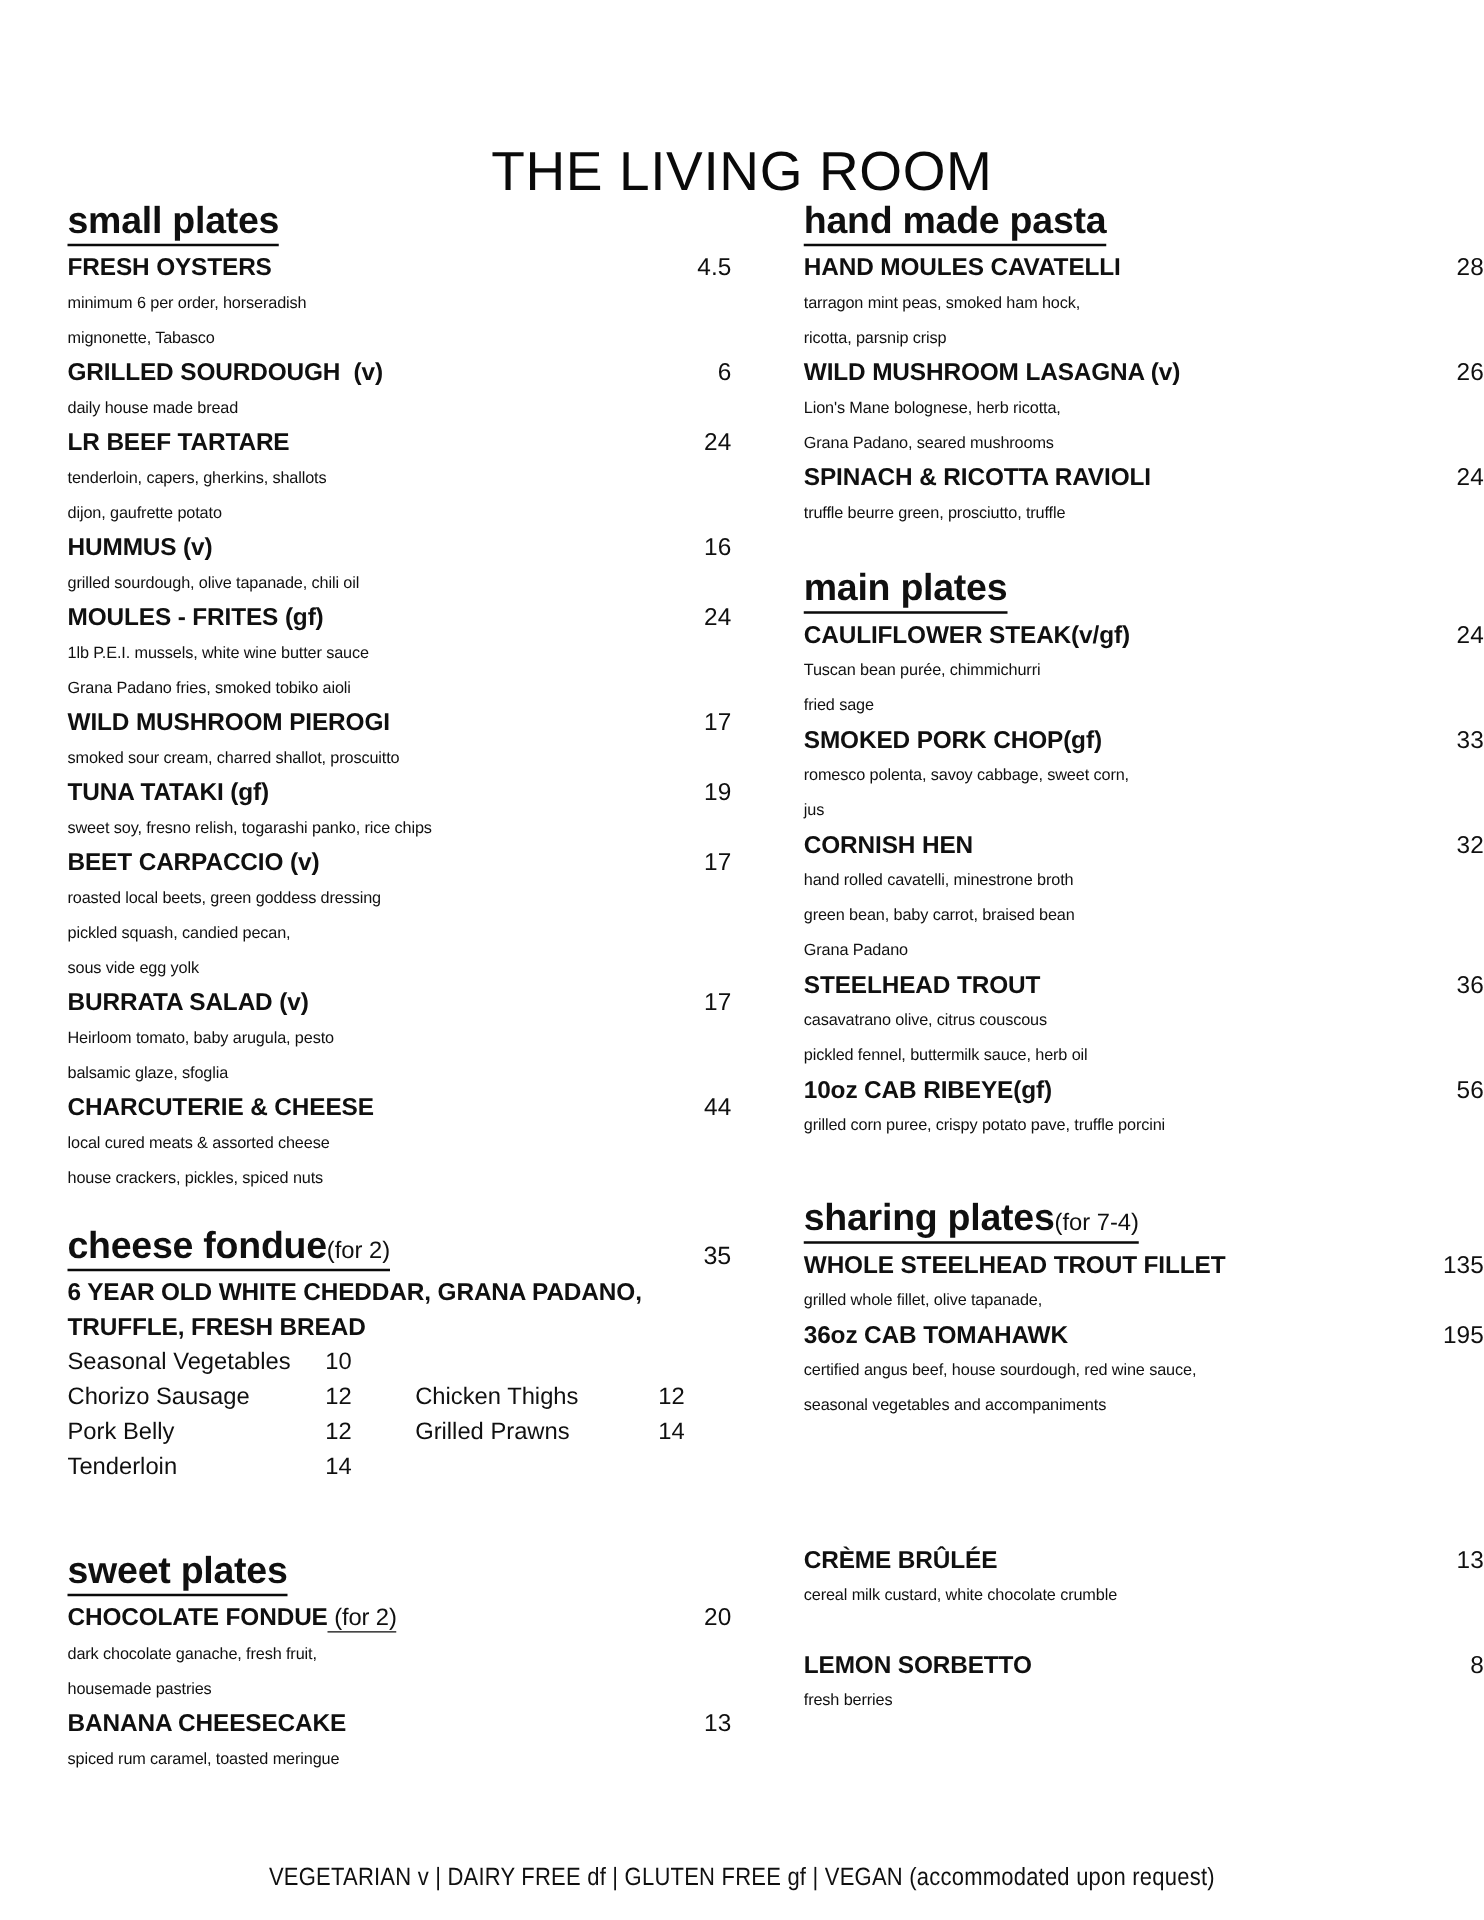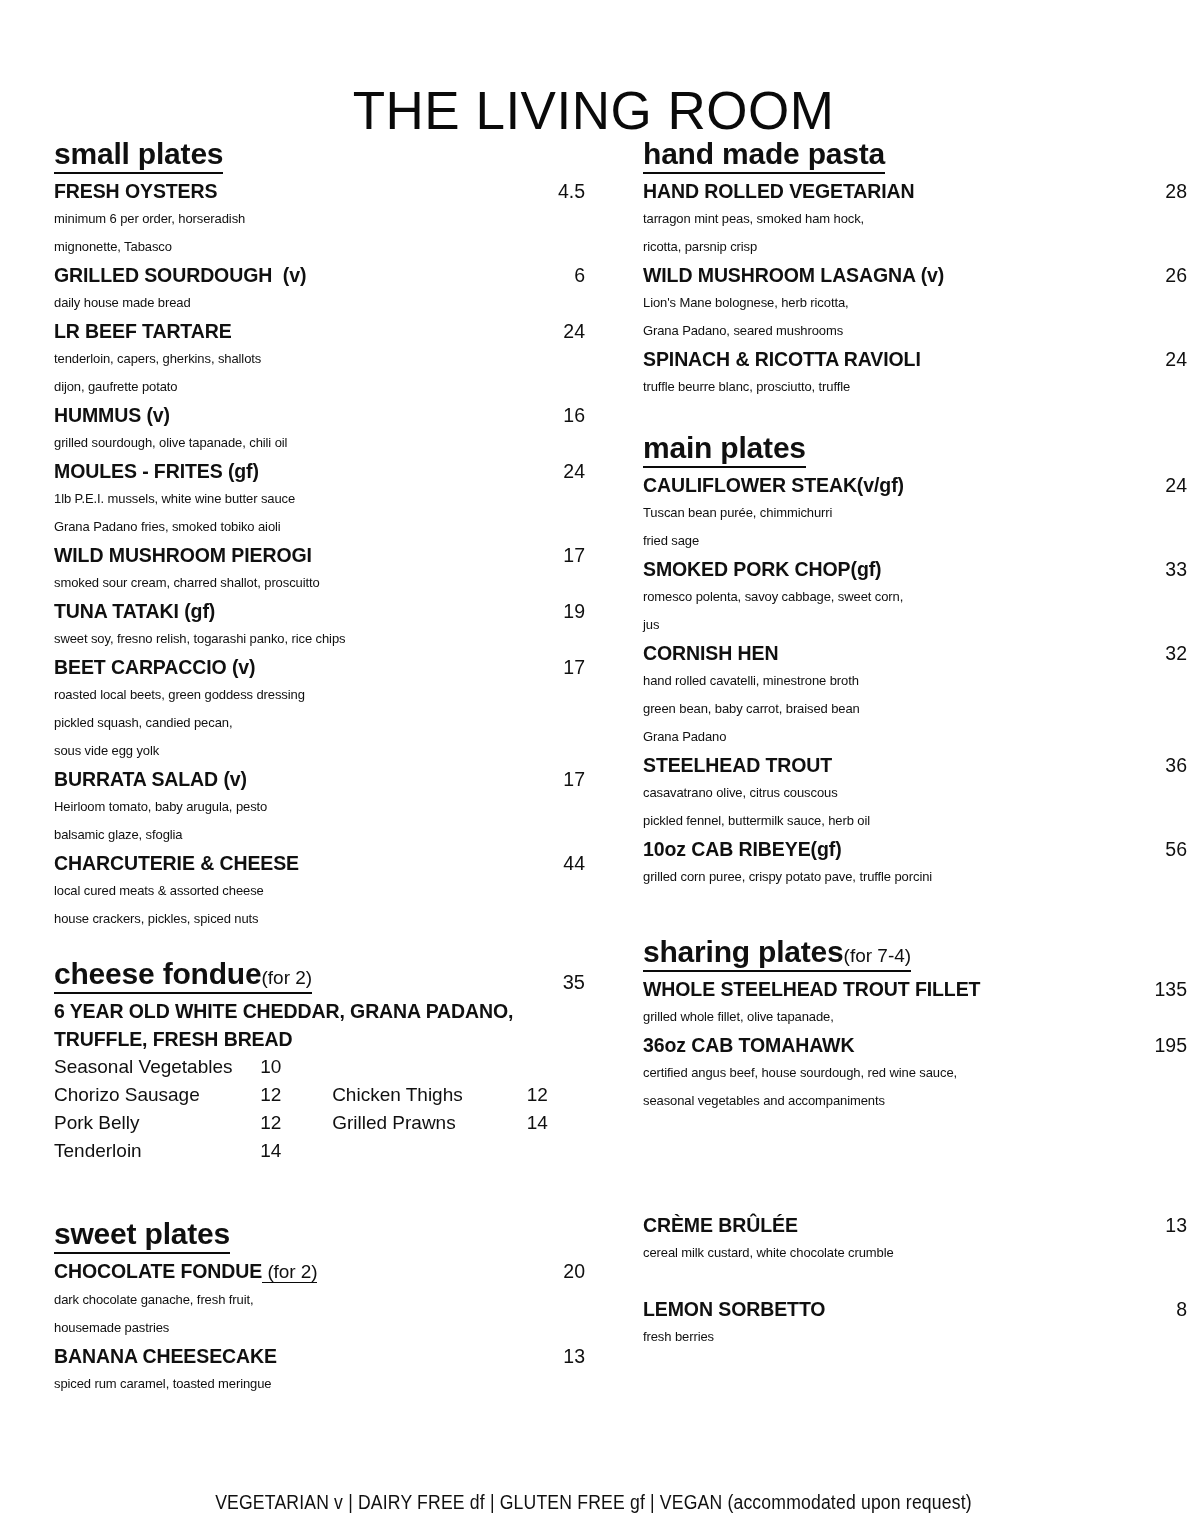--- a/index.html
+++ b/index.html
@@ -21,25 +21,25 @@
   .page {
     width: 1187px;
     height: 1536px;
     position: relative;
     padding: 0;
   }
 
   
   .title {
     text-align: center;
-    font-size: 53px;
+    font-size: 44px;
     font-weight: 400;
     letter-spacing: 0.5px;
     line-height: 1;
-    padding-top: 84px;
+    padding-top: 116px;
     color: #0a0a0a;
   }
 
   
   .columns {
     display: flex;
     align-items: flex-start;
   }
   .col-left  { width: 585px; padding-left: 54px; }
   .col-right { width: 602px; padding-left: 58px; }
@@ -277,36 +277,36 @@
     </div>
 
     <div class="col-right">
 
       <div>
         <div class="section-head">
           <span class="sh-main">hand made pasta</span>
         </div>
         <div id="pasta-items">
             <div class="item-row">
-              <div class="item-name">HAND ROLLED VEGETARIAN</div>
+              <div class="item-name">HAND MOULES CAVATELLI</div>
               <div class="item-price">28</div>
             </div>
             <div class="item-desc">tarragon mint peas, smoked ham hock,</div>
             <div class="item-desc">ricotta, parsnip crisp</div>
             <div class="item-row">
               <div class="item-name">WILD MUSHROOM LASAGNA (v)</div>
               <div class="item-price">26</div>
             </div>
             <div class="item-desc">Lion's Mane bolognese, herb ricotta,</div>
             <div class="item-desc">Grana Padano, seared mushrooms</div>
             <div class="item-row">
               <div class="item-name">SPINACH &amp; RICOTTA RAVIOLI</div>
               <div class="item-price">24</div>
             </div>
-            <div class="item-desc">truffle beurre blanc, prosciutto, truffle</div>
+            <div class="item-desc">truffle beurre green, prosciutto, truffle</div>
           </div>
       </div>
 
       <div class="gap-main">
         <div class="section-head">
           <span class="sh-main">main plates</span>
         </div>
         <div id="main-items">
             <div class="item-row">
               <div class="item-name">CAULIFLOWER STEAK(v/gf)</div>

